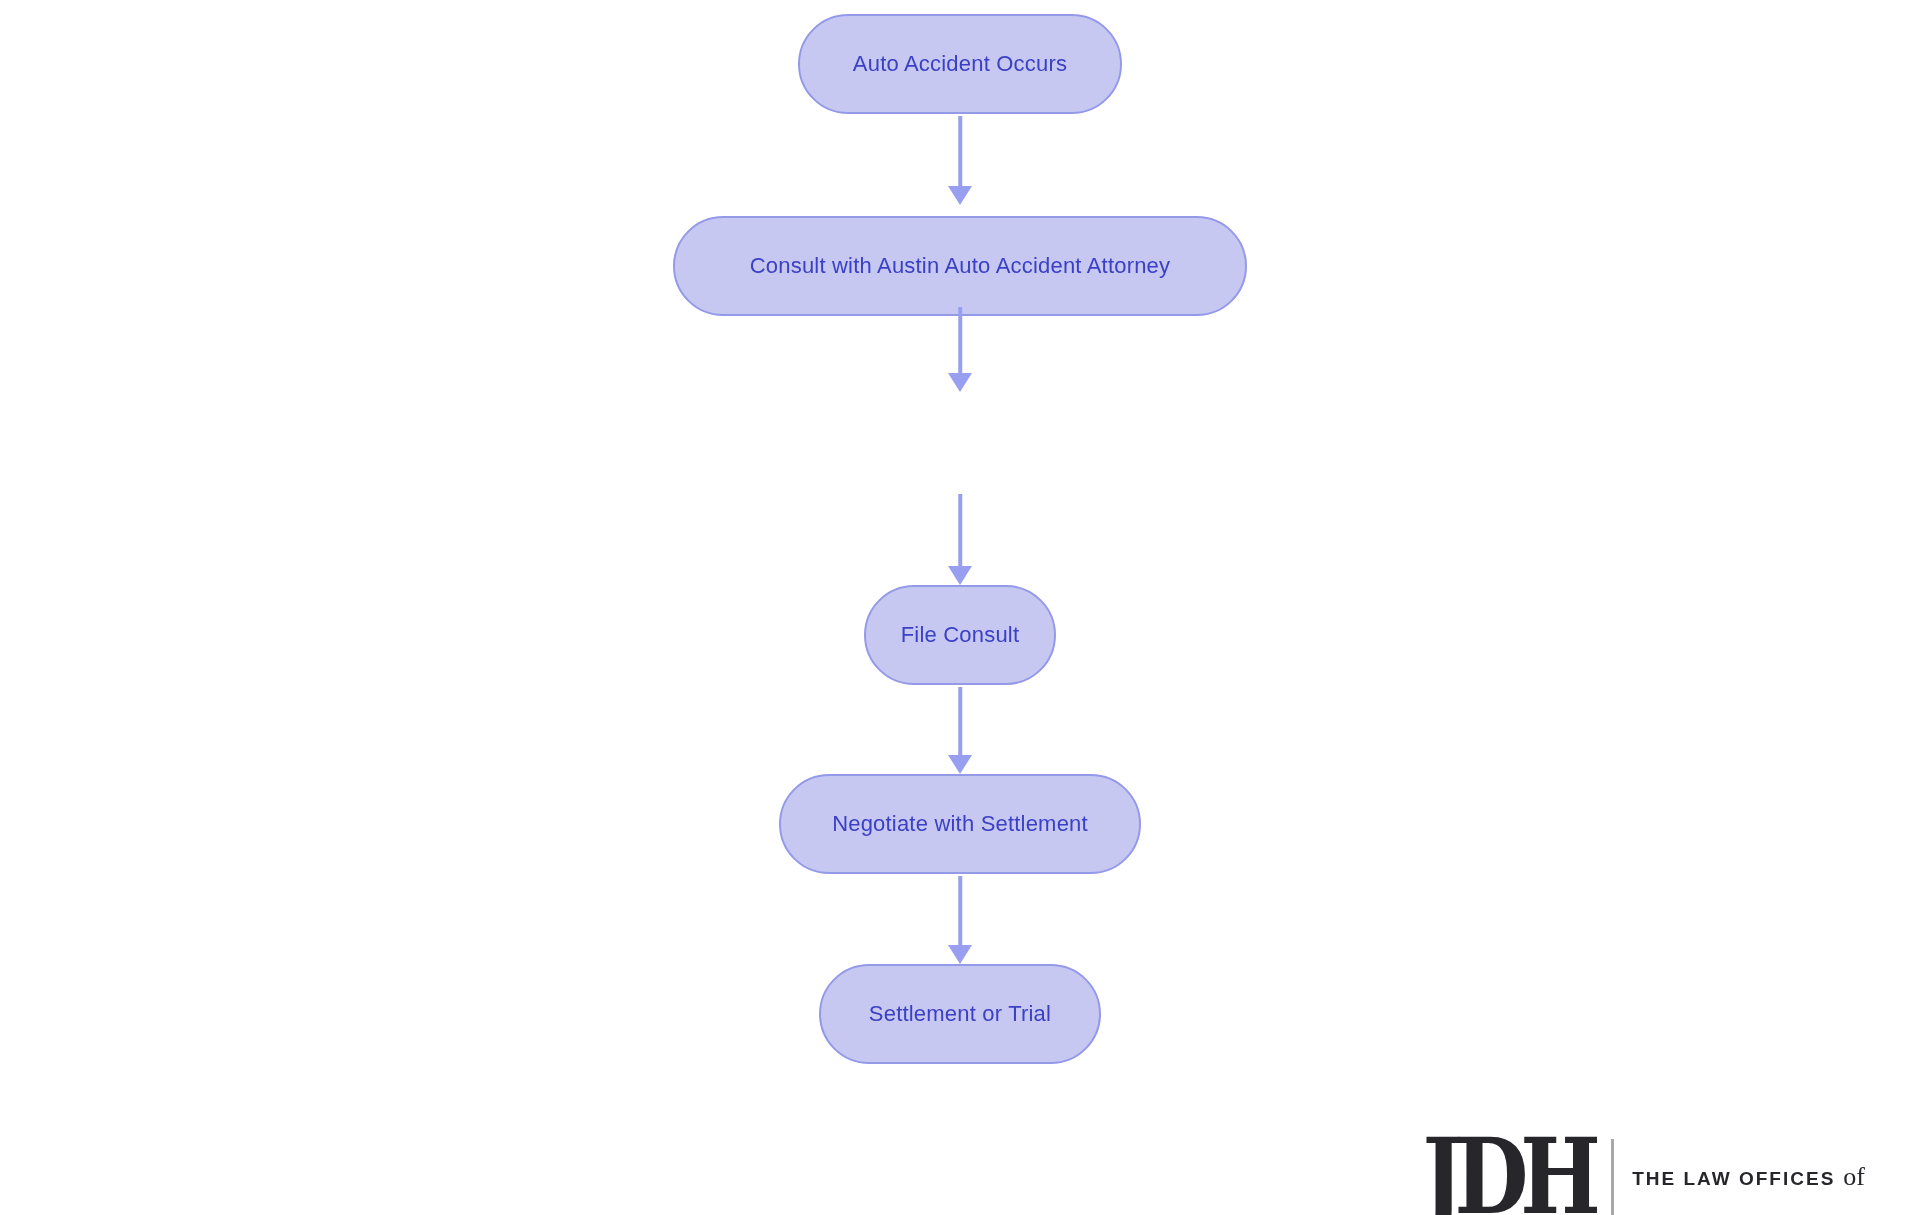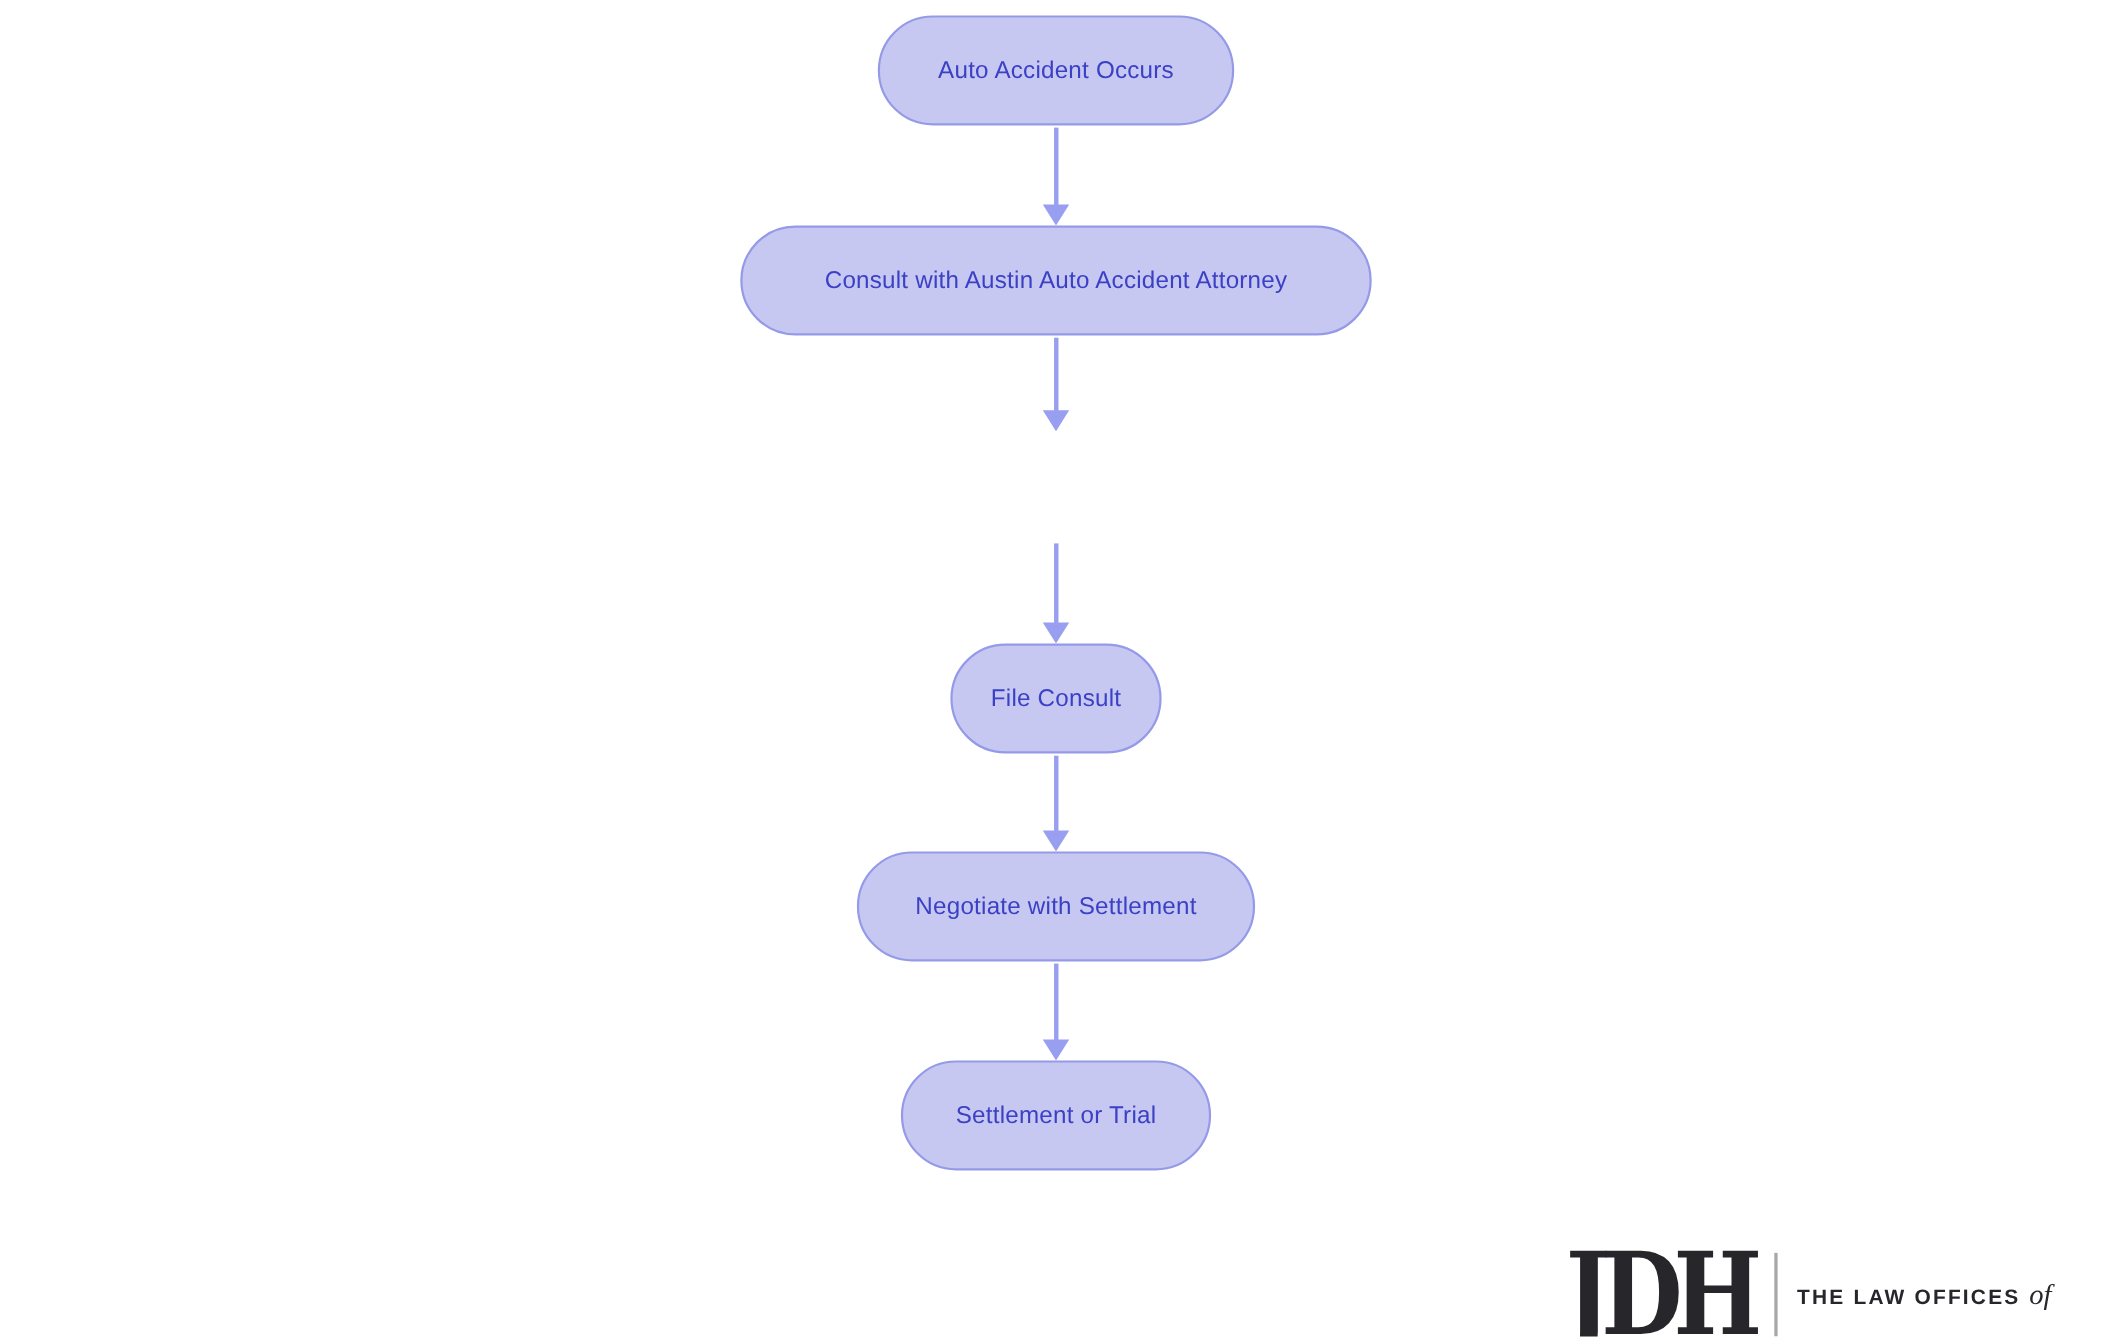--- a/index.html
+++ b/index.html
@@ -108,40 +108,39 @@
     letter-spacing: 2px;
     color: var(--logo-dark);
     display: flex;
     align-items: baseline;
     gap: 8px;
     text-align: right;
   }
   .tagline .of {
     font-family: "Liberation Serif", serif;
     font-weight: 400;
-    font-style: italic;
     font-size: 26px;
     letter-spacing: 0;
     text-transform: none;
   }
   .firm-name {
     font-family: "Liberation Serif", serif;
     font-size: 30px;
     letter-spacing: 3px;
     color: var(--logo-name);
     white-space: nowrap;
   }
 </style>
 </head>
 <body>
 
 <div class="canvas">
 
   <div class="node" style="top:14px;  width:324px;">Auto Accident Occurs</div>
-  <div class="node" style="top:205px; width:574px;">Consult with Austin Auto Accident Attorney</div>
+  <div class="node" style="top:216px; width:574px;">Consult with Austin Auto Accident Attorney</div>
   <div class="node" style="top:585px; width:192px;">File Consult</div>
   <div class="node" style="top:774px; width:362px;">Negotiate with Settlement</div>
   <div class="node" style="top:964px; width:282px;">Settlement or Trial</div>
 
   <div class="arrow" style="top:116px; height:89px;">
     <span class="shaft"></span>
     <span class="head"></span>
   </div>
   <div class="arrow" style="top:307px; height:85px;">
     <span class="shaft"></span>

